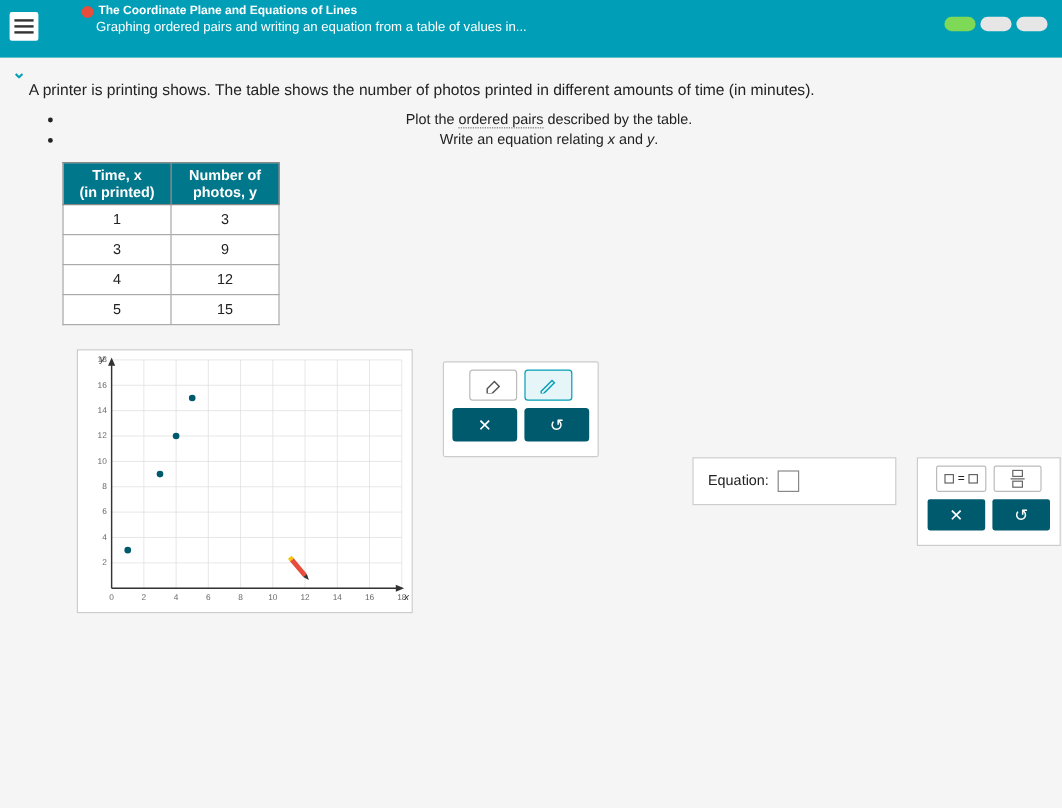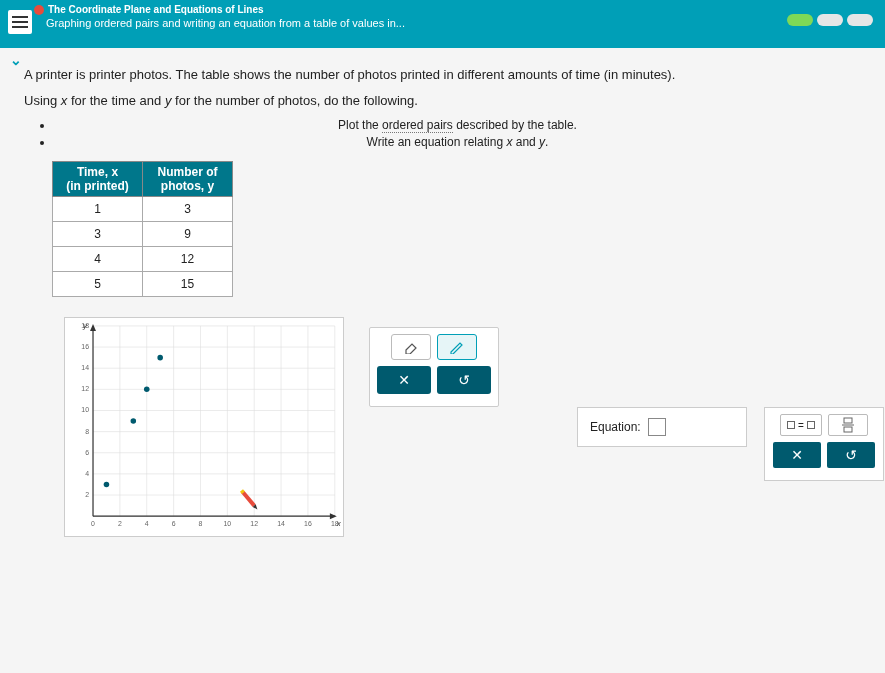--- a/index.html
+++ b/index.html
@@ -8,21 +8,21 @@
     background: #f5f5f5;
     width: 885px;
     height: 673px;
     overflow: hidden;
     position: relative;
   }
   .header {
     background: #009fb7;
     color: #fff;
     height: 48px;
-    padding: 4px 10px 4px 34px;
+    padding: 4px 10px 4px 68px;
     position: relative;
   }
   .menu-btn {
     position: absolute;
     left: 8px;
     top: 10px;
     width: 24px;
     height: 24px;
     display: flex;
     flex-direction: column;
@@ -177,24 +177,21 @@
   <div class="progress">
     <span></span>
     <span class="empty"></span>
     <span class="empty"></span>
   </div>
 </div>
 
 <div class="expand">⌄</div>
 
 <div class="content">
-  <p>A printer is printer photos. The table shows the number of photos printed in different amounts of time (in minutes).</p>
-  <p>
-    Using <span class="it">x</span> for the time and <span class="it">y</span> for the number of photos, do the following.
-  </p>
+  <p>A printer is printing shows. The table shows the number of photos printed in different amounts of time (in minutes).</p>
   <ul>
     <li>
       <span>Plot the </span><span class="underline">ordered pairs</span><span> described by the table.</span>
     </li>
     <li>
       Write an equation relating <span class="it">x</span> and <span class="it">y</span>.
     </li>
   </ul>
 
   <table class="data">

